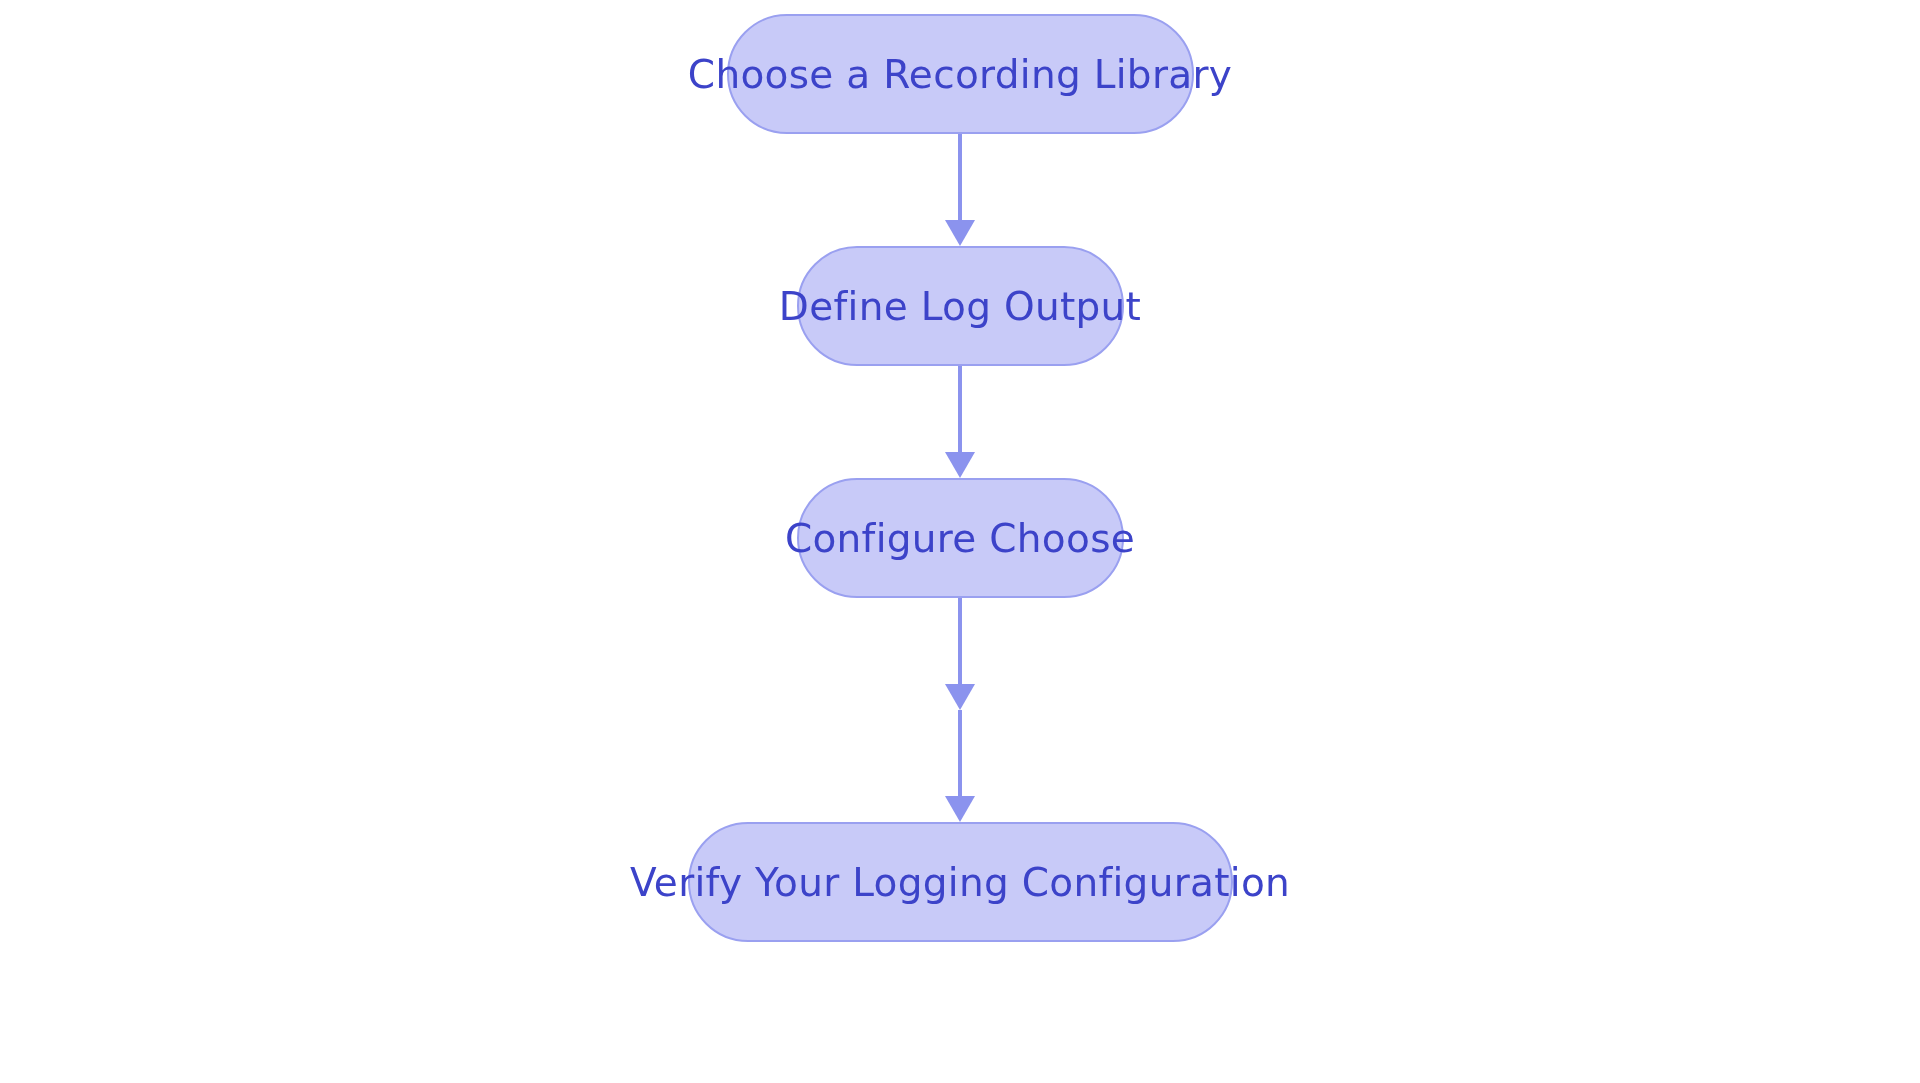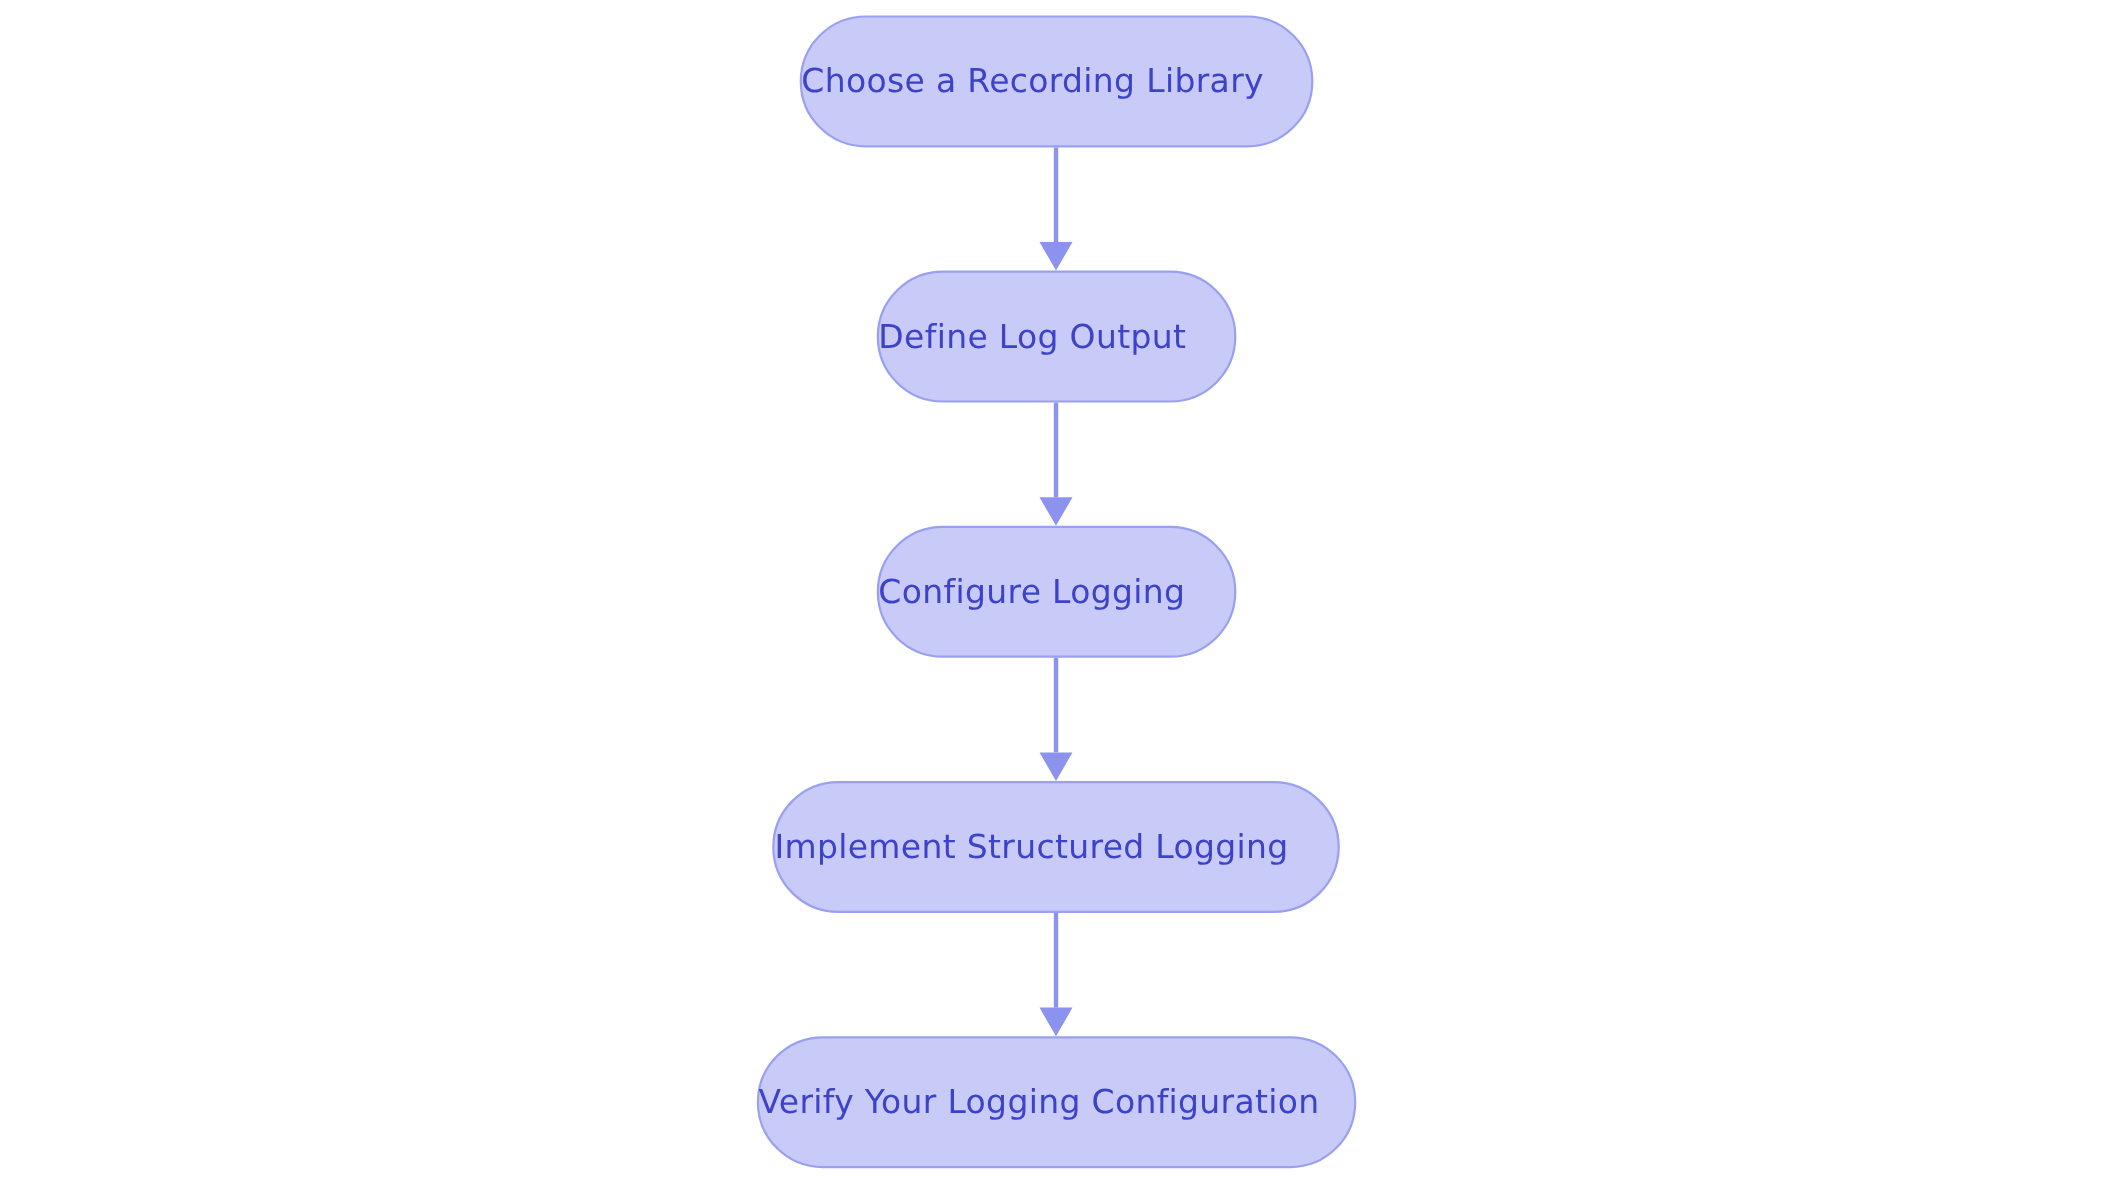--- a/index.html
+++ b/index.html
@@ -20,23 +20,23 @@
   .flow{
     position:absolute;left:0;top:14px;width:100%;
     display:flex;flex-direction:column;align-items:center;
   }
   .node{
     box-sizing:border-box;
     height:120px;
     background:var(--node-fill);
     border:2px solid var(--node-border);
     border-radius:62px;
-    display:flex;align-items:center;
+    display:flex;align-items:center;justify-content:center;
     color:var(--node-text);
-    font-size:30px;
+    font-size:39px;
     letter-spacing:0.3px;
     white-space:nowrap;
   }
   .n1{width:467px}
   .n2{width:327px}
   .n3{width:327px}
   .n4{width:516px}
   .n5{width:545px}
   .arrow{
     height:112px;width:32px;
@@ -71,31 +71,28 @@
     <div class="node n2">
       <span>Define Log Output</span>
     </div>
 
     <div class="arrow">
       <div class="stem"></div>
       <div class="head"></div>
     </div>
 
     <div class="node n3">
-      <span>Configure Logging</span>
+      <span>Configure Choose</span>
     </div>
 
     <div class="arrow">
       <div class="stem"></div>
       <div class="head"></div>
     </div>
 
-    <div class="node n4">
-      <span>Implement Structured Logging</span>
-    </div>
 
     <div class="arrow">
       <div class="stem"></div>
       <div class="head"></div>
     </div>
 
     <div class="node n5">
       <span>Verify Your Logging Configuration</span>
     </div>
 

